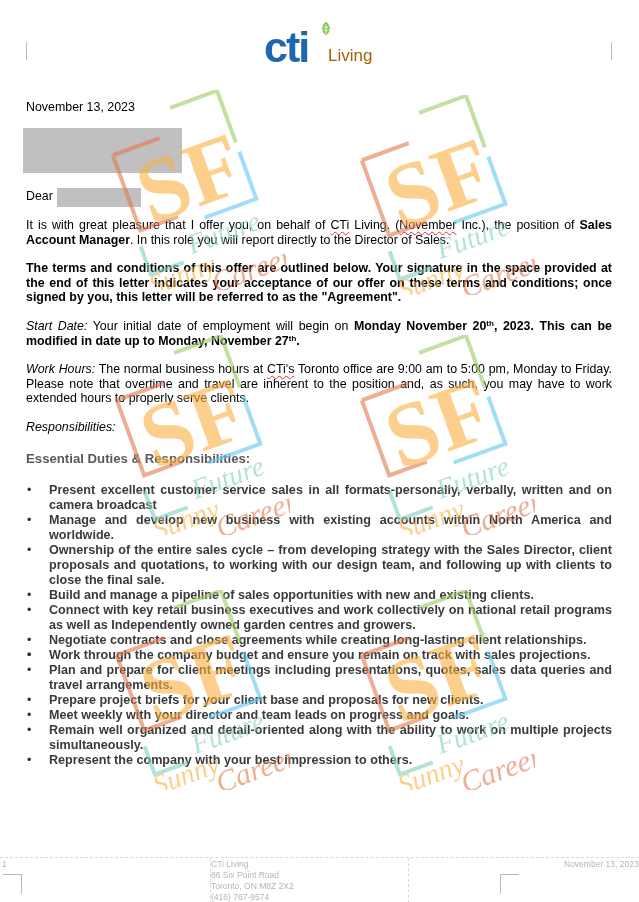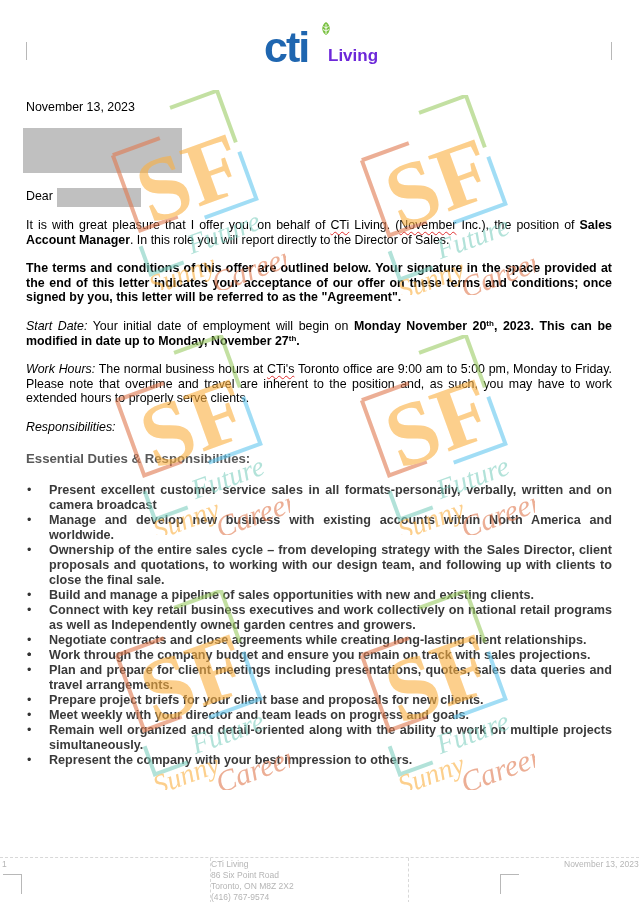--- a/index.html
+++ b/index.html
@@ -5,21 +5,21 @@
   html, body { margin: 0; padding: 0; background: #ffffff; }
   body { width: 639px; height: 902px; position: relative; overflow: hidden;
          font-family: "Liberation Sans", sans-serif; color: #000; }
   .page { position: absolute; left: 0; top: 0; width: 639px; height: 815px; background: #fff; }
 
   .crop { position: absolute; background: #b8b8b8; }
 
   .logo { position: absolute; left: 264px; top: 22px; width: 120px; height: 50px; }
   .logo-cti { position: absolute; left: 0; top: 5px; font-family: "Liberation Sans", sans-serif;
               font-weight: bold; font-size: 43px; letter-spacing: -2px; color: #1f66b0; line-height: 40px; }
-  .logo-living { position: absolute; left: 64px; top: 24px; font-size: 17px; color: #6d28d9; font-weight: bold; }
+  .logo-living { position: absolute; left: 64px; top: 24px; font-size: 17px; color: #a16207; }
   .logo-leaf { position: absolute; left: 55px; top: 0px; }
 
   .text { position: absolute; left: 26px; width: 586px; font-size: 12.4px; line-height: 14.6px; }
   .just { text-align: justify; }
   .b { font-weight: bold; }
   .bi { font-weight: normal; font-style: italic; }
   .redact { position: absolute; background: #c0c0c0; }
   .squig { text-decoration: underline wavy #e03030; text-decoration-thickness: 1px; text-underline-offset: 2px; }
   sup { font-size: 8px; line-height: 0; vertical-align: 4px; }
 

